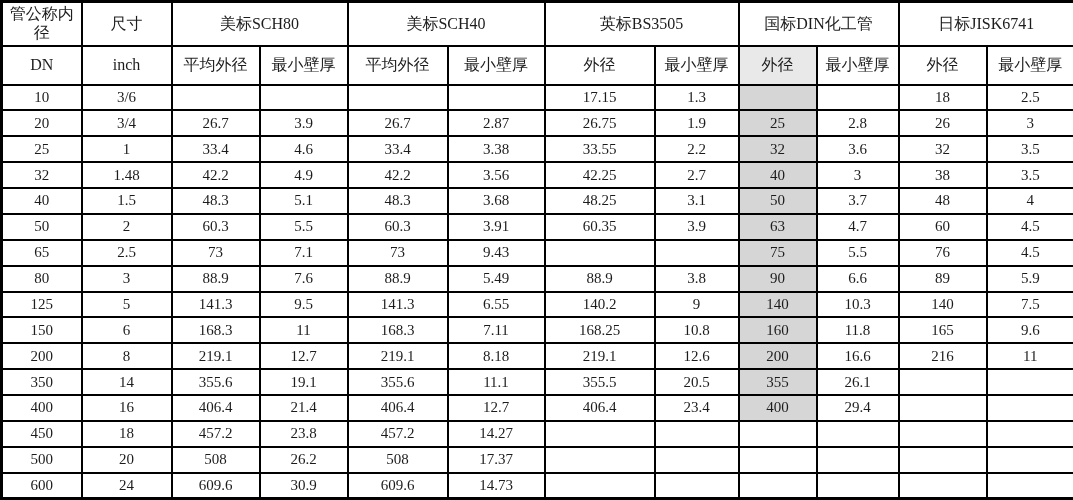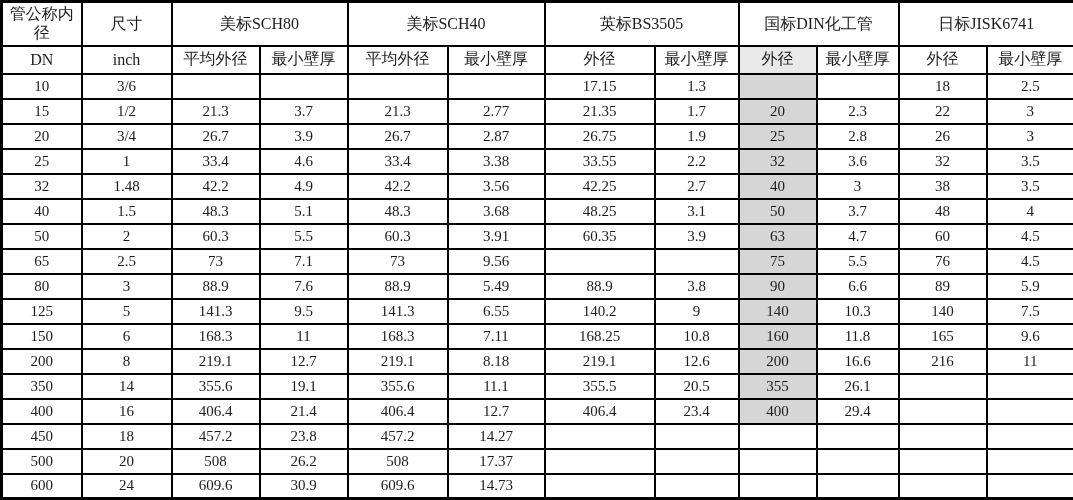--- a/index.html
+++ b/index.html
@@ -26,21 +26,21 @@
     white-space: nowrap;
     font-weight: normal;
   }
   .pipe-table thead th.group {
     height: 44px;
     font-size: 16px;
     white-space: normal;
     line-height: 1.15;
   }
   .pipe-table thead tr.sub th {
-    height: 28px;
+    height: 39px;
     font-size: 16px;
   }
   .pipe-table tbody td {
     font-size: 15px;
     height: 21px;
   }
   td.shaded { background: #d6d6d6; }
   th.shaded-light { background: #e9e9e9; }
   
   col.c0 { width: 80px; }
@@ -108,34 +108,20 @@
         <td></td>
         <td></td>
         <td>17.15</td>
         <td>1.3</td>
         <td class="shaded"></td>
         <td></td>
         <td>18</td>
         <td>2.5</td>
       </tr>
       <tr>
-        <td>15</td>
-        <td>1/2</td>
-        <td>21.3</td>
-        <td>3.7</td>
-        <td>21.3</td>
-        <td>2.77</td>
-        <td>21.35</td>
-        <td>1.7</td>
-        <td class="shaded">20</td>
-        <td>2.3</td>
-        <td>22</td>
-        <td>3</td>
-      </tr>
-      <tr>
         <td>20</td>
         <td>3/4</td>
         <td>26.7</td>
         <td>3.9</td>
         <td>26.7</td>
         <td>2.87</td>
         <td>26.75</td>
         <td>1.9</td>
         <td class="shaded">25</td>
         <td>2.8</td>
@@ -197,21 +183,21 @@
         <td>4.7</td>
         <td>60</td>
         <td>4.5</td>
       </tr>
       <tr>
         <td>65</td>
         <td>2.5</td>
         <td>73</td>
         <td>7.1</td>
         <td>73</td>
-        <td>9.56</td>
+        <td>9.43</td>
         <td></td>
         <td></td>
         <td class="shaded">75</td>
         <td>5.5</td>
         <td>76</td>
         <td>4.5</td>
       </tr>
       <tr>
         <td>80</td>
         <td>3</td>

